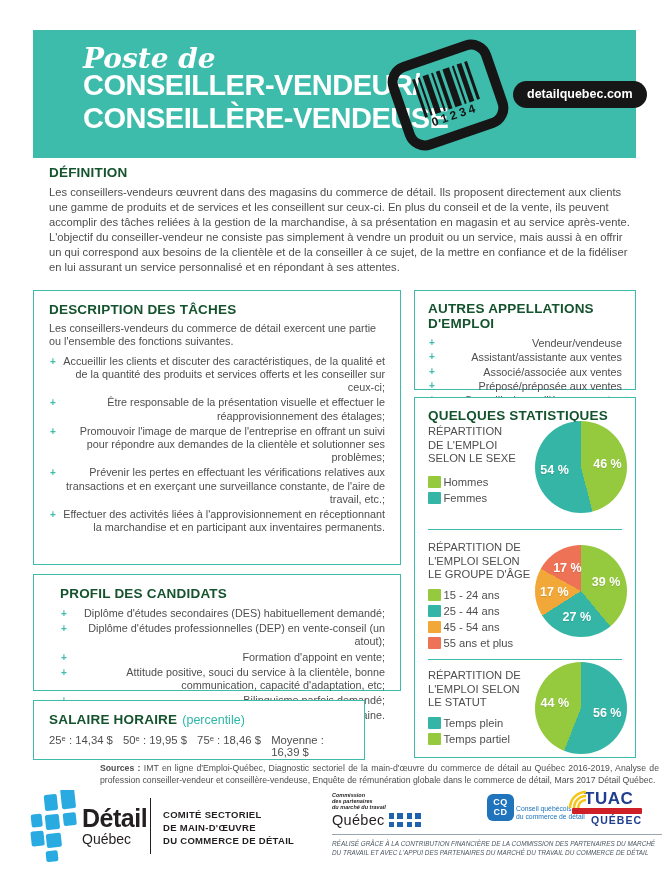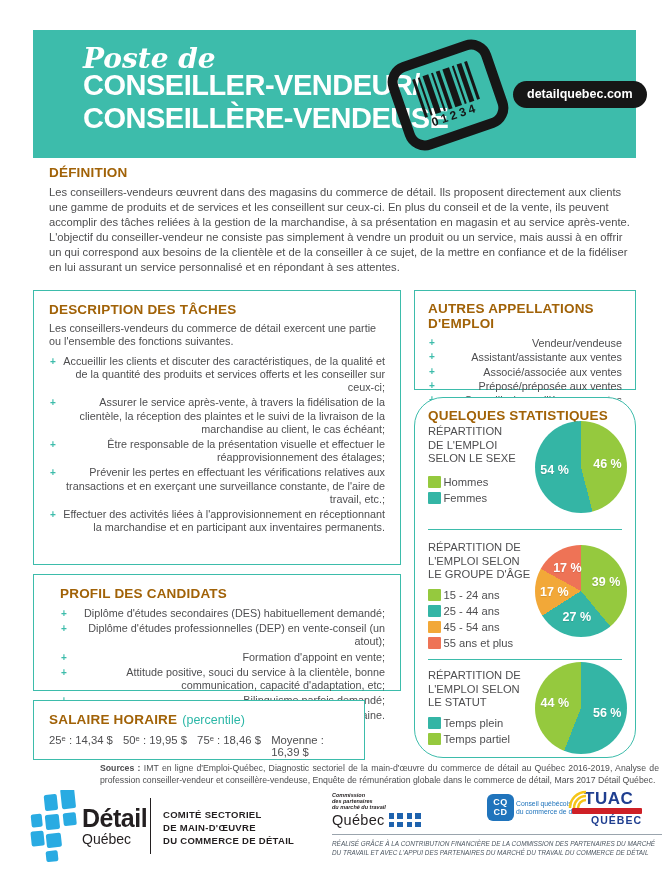--- a/index.html
+++ b/index.html
@@ -27,32 +27,32 @@
   .barcode { position:absolute; left:360px; top:18px; width:110px; height:94px; transform:rotate(-19deg); }
   .badge {
     position:absolute; left:480px; top:51px;
     background:#161616; color:#ffffff; font-weight:bold; font-size:12.5px;
     padding:6px 14px 7px; border-radius:14px;
   }
 
   
   .definition { position:absolute; left:49px; top:165px; width:586px; }
   .h-teal {
-    color:#a16207; font-weight:bold; font-size:13.5px; letter-spacing:0.2px;
+    color:#14532d; font-weight:bold; font-size:13.5px; letter-spacing:0.2px;
     font-stretch:condensed; text-transform:uppercase;
   }
   .definition .body { margin-top:5px; font-size:11.2px; line-height:14.9px; text-align:left; }
 
   
   .box { position:absolute; border:1.5px solid #3dbcab; background:#ffffff; padding:11px 15px; }
   .box-tasks   { left:33px; top:290px; width:368px; height:275px; }
   .box-profile { left:33px; top:574px; width:368px; height:117px;padding-left:26px; }
   .box-salary  { left:33px; top:700px; width:332px; height:60px; }
   .box-alt     { left:414px; top:290px; width:222px; height:100px; padding:10px 13px; }
-  .box-stats   { left:414px; top:397px; width:222px; height:361px; padding:0;border-radius:29px; }
+  .box-stats   { left:414px; top:397px; width:222px; height:361px; padding:0; }
 
   .box .intro { margin-top:5px; font-size:10.8px; line-height:13.4px; }
   ul.bullet-list { list-style:none; margin-top:6px; }
   ul.bullet-list li {
     position:relative; padding-left:14px; margin-bottom:2px;
     font-size:10.8px; line-height:13.2px;text-align:right;
   }
   ul.bullet-list li::before {
     content:"+"; position:absolute; left:1px; top:0;
     color:#3dbcab; font-weight:bold; font-size:10px;
@@ -104,21 +104,21 @@
   .commission { position:absolute; left:332px; top:4px; color:#231f20; }
   .commission .cl { font-size:5.5px; line-height:6px; font-style:italic; font-weight:bold; }
   .commission .crow { display:flex; align-items:center; gap:4px; margin-top:2px; }
   .commission .qc { font-size:14.5px; letter-spacing:0.3px; }
   .flag { width:14px; height:14px; display:inline-block;
     background:
       linear-gradient(#fff,#fff) center/100% 3px no-repeat,
       linear-gradient(#fff,#fff) center/3px 100% no-repeat,
       #1f63ae; }
 
-  .cqcd { position:absolute; left:455px; top:6px; display:flex; align-items:center; gap:2px;padding-left:32px; }
+  .cqcd { position:absolute; left:455px; top:6px; display:flex; align-items:flex-end; gap:2px;padding-left:32px; }
   .cqcd-sq { width:27px; height:27px; background:#2074bc; border-radius:6px;
     color:#ffffff; font-weight:bold; font-size:9px; line-height:9.5px;
     display:flex; flex-direction:column; align-items:center; justify-content:center; letter-spacing:0.5px; }
   .cqcd-txt { color:#2074bc; font-size:6.8px; line-height:8px; }
 
   .tuac { position:absolute; left:570px; top:2px; width:72px; }
   .tuac-arcs { position:absolute; left:-2px; top:0; }
   .tuac-name { margin-left:14px; color:#1f3e8f; font-weight:bold; font-size:17px; line-height:17px; letter-spacing:0.5px; }
   .tuac-bar { margin-left:2px; margin-top:1px; height:6px; background:#ce2026; border-radius:1px; }
   .tuac-region { text-align:right; color:#1f3e8f; font-weight:bold; font-size:10.5px; letter-spacing:1px; }
@@ -159,22 +159,22 @@
   <section class="definition">
     <h2 class="h-teal">DÉFINITION</h2>
     <p class="body">Les conseillers-vendeurs œuvrent dans des magasins du commerce de détail. Ils proposent directement aux clients une gamme de produits et de services et les conseillent sur ceux-ci. En plus du conseil et de la vente, ils peuvent accomplir des tâches reliées à la gestion de la marchandise, à sa présentation en magasin et au service après-vente. L'objectif du conseiller-vendeur ne consiste pas simplement à vendre un produit ou un service, mais aussi à en offrir un qui correspond aux besoins de la clientèle et de la conseiller à ce sujet, de la mettre en confiance et de la fidéliser en lui assurant un service personnalisé et en répondant à ses attentes.</p>
   </section>
 
   <section class="box box-tasks">
     <h2 class="h-teal">DESCRIPTION DES TÂCHES</h2>
     <p class="intro">Les conseillers-vendeurs du commerce de détail exercent une partie ou l'ensemble des fonctions suivantes.</p>
     <ul class="bullet-list">
         <li>Accueillir les clients et discuter des caractéristiques, de la qualité et de la quantité des produits et services offerts et les conseiller sur ceux-ci;</li>
-        <li>Assurer le service après-vente, à travers la fidélisation de la clientèle, la réception des plaintes et le suivi de la livraison de la marchandise au client, le cas échéant;</li>
         <li>Être responsable de la présentation visuelle et effectuer le réapprovisionnement des étalages;</li>
+        <li>Promouvoir l'image de marque de l'entreprise en offrant un suivi pour répondre aux demandes de la clientèle et solutionner ses problèmes;</li>
         <li>Prévenir les pertes en effectuant les vérifications relatives aux transactions et en exerçant une surveillance constante, de l'aire de travail, etc.;</li>
         <li>Effectuer des activités liées à l'approvisionnement en réceptionnant la marchandise et en participant aux inventaires permanents.</li>
       </ul>
   </section>
 
   <section class="box box-profile">
     <h2 class="h-teal">PROFIL DES CANDIDATS</h2>
     <ul class="bullet-list">
         <li>Diplôme d'études secondaires (DES) habituellement demandé;</li>
         <li>Diplôme d'études professionnelles (DEP) en vente-conseil (un atout);</li>

